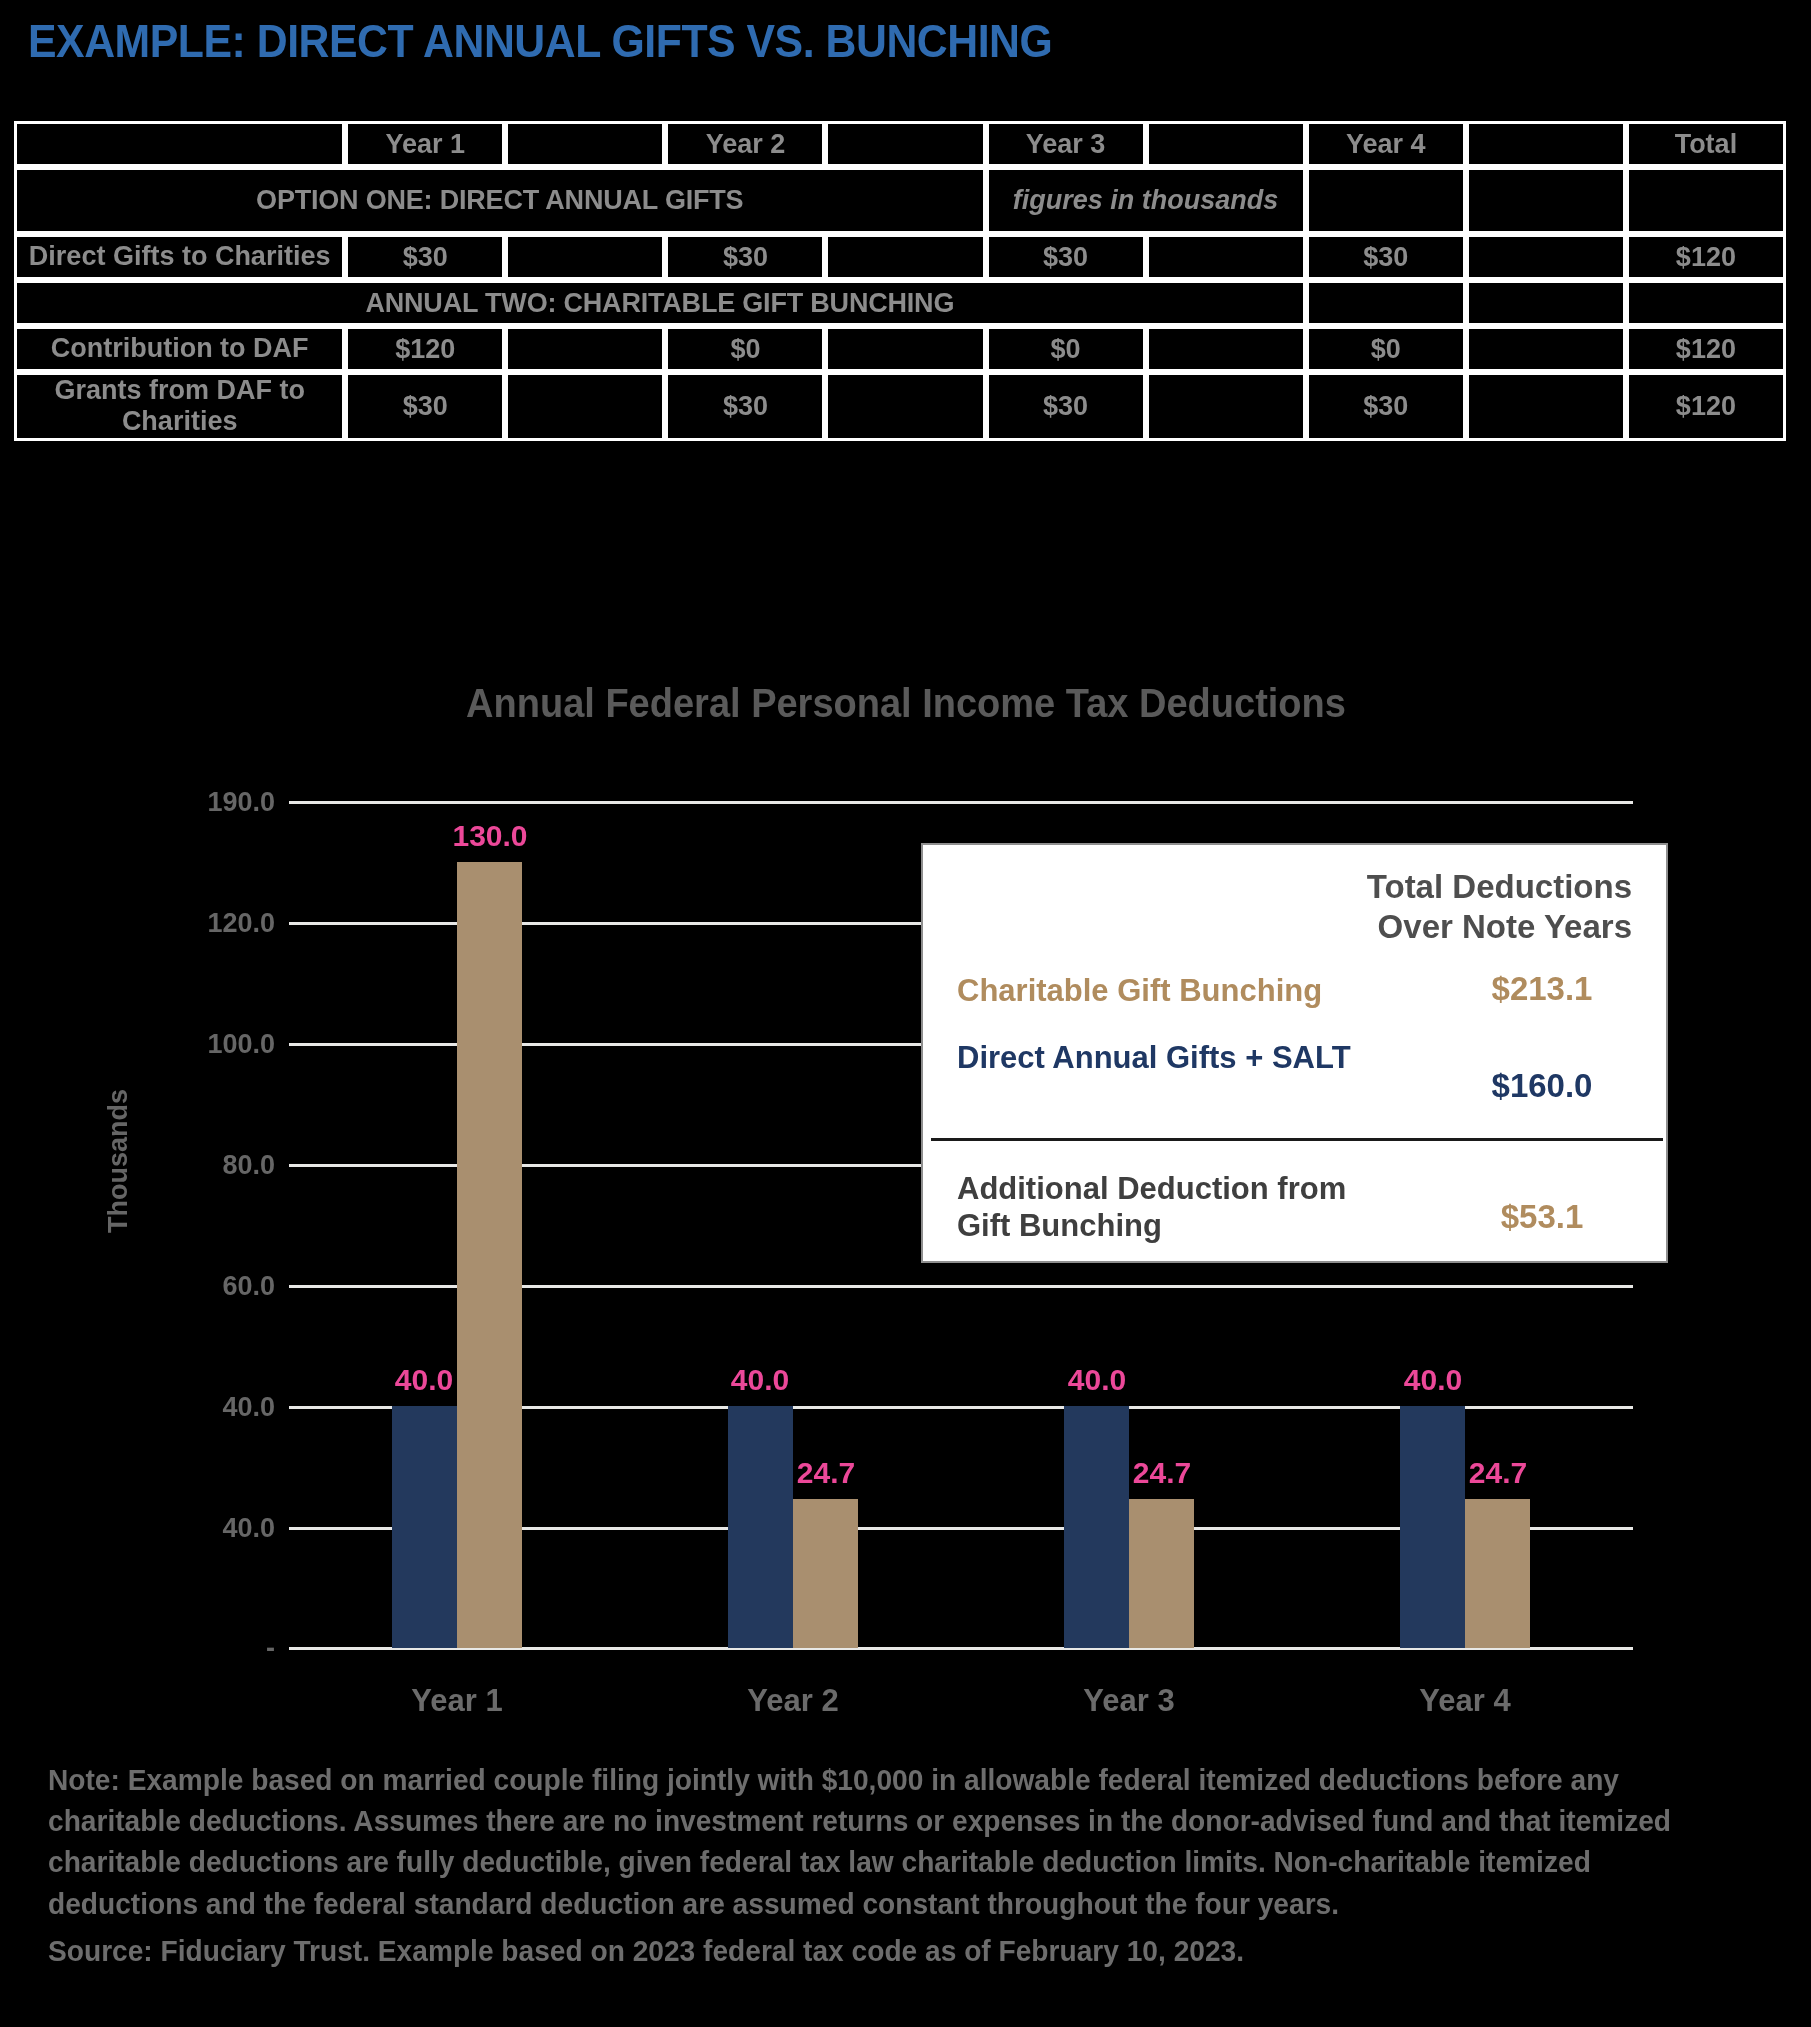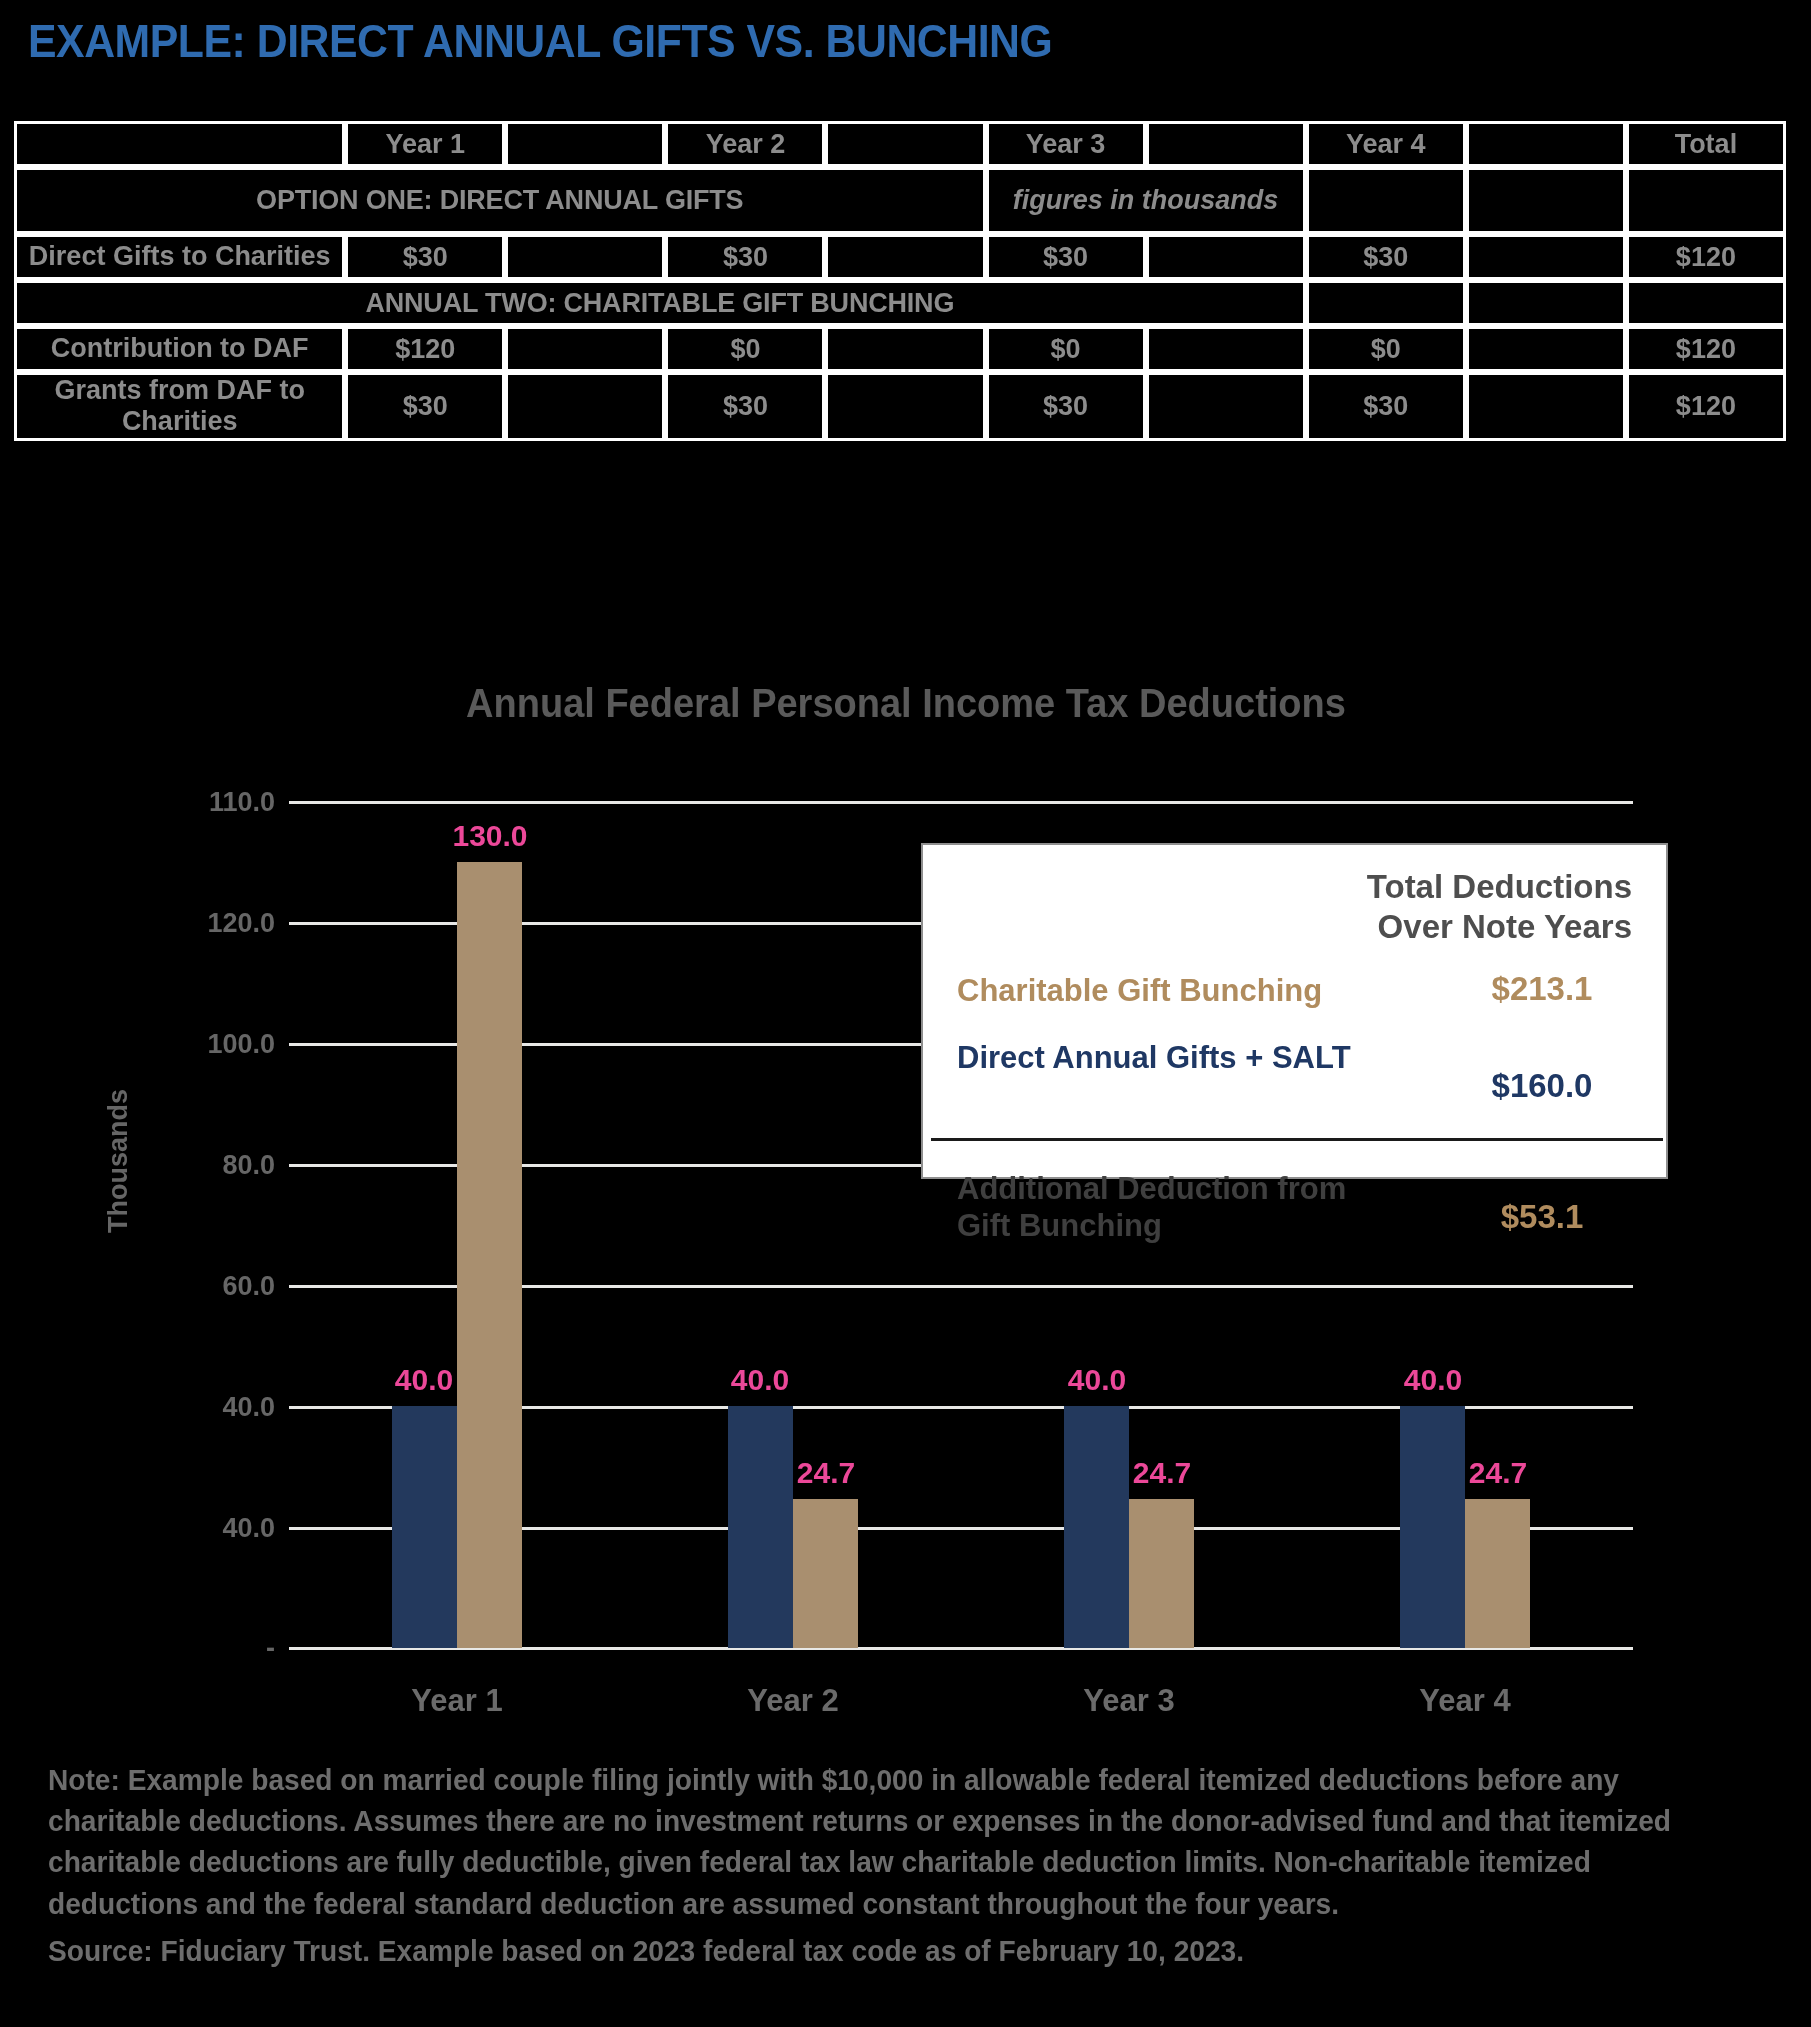--- a/index.html
+++ b/index.html
@@ -90,21 +90,21 @@
   }
   .xlab {
     position:absolute; top:1683px; color:#6b6b6b;
     font-size:31px; font-weight:bold; text-align:center;
     transform:translateX(-50%); white-space:nowrap;
   }
 
   
   .legend {
     position:absolute; left:921px; top:843px;
-    width:747px; height:336px;
+    width:747px; height:420px;
     background:#ffffff; border:2px solid #8f8f8f;
   }
   .lg-head {
     position:absolute; right:34px; top:22px;
     text-align:right; color:#4e4e4e;
     font-size:33px; font-weight:bold; line-height:1.22;
   }
   .lg-row { position:absolute; left:0; width:100%; }
   .lg-name {
     position:absolute; left:34px;
@@ -235,21 +235,21 @@
       <div class="ylabel" style="top: 605px;">40.0</div>
       <div class="gridline" style="top: 483px;"></div>
       <div class="ylabel" style="top: 484px;">60.0</div>
       <div class="gridline" style="top: 362px;"></div>
       <div class="ylabel" style="top: 363px;">80.0</div>
       <div class="gridline" style="top: 241px;"></div>
       <div class="ylabel" style="top: 242px;">100.0</div>
       <div class="gridline" style="top: 120px;"></div>
       <div class="ylabel" style="top: 121px;">120.0</div>
       <div class="gridline" style="top: -1px;"></div>
-      <div class="ylabel" style="top: 0px;">110.0</div>
+      <div class="ylabel" style="top: 0px;">190.0</div>
       <div class="bar blue-bar" style="left: 103px; width: 65px; height: 242px;"></div>
       <div class="bar-lbl" style="left: 135px; top: 561px;">40.0</div>
       <div class="bar tan-bar" style="left: 168px; width: 65px; height: 786px;"></div>
       <div class="bar-lbl" style="left: 201px; top: 17px;">130.0</div>
       <div class="bar blue-bar" style="left: 439px; width: 65px; height: 242px;"></div>
       <div class="bar-lbl" style="left: 471px; top: 561px;">40.0</div>
       <div class="bar tan-bar" style="left: 504px; width: 65px; height: 149px;"></div>
       <div class="bar-lbl" style="left: 537px; top: 654px;">24.7</div>
       <div class="bar blue-bar" style="left: 775px; width: 65px; height: 242px;"></div>
       <div class="bar-lbl" style="left: 808px; top: 561px;">40.0</div>

